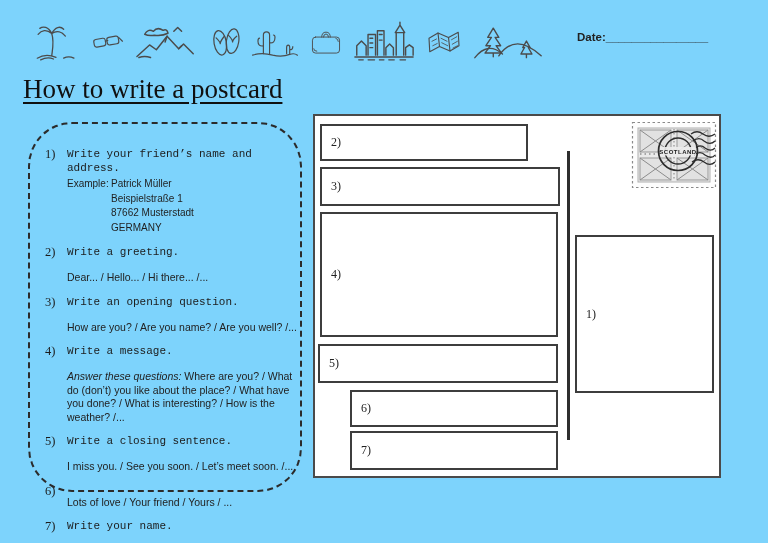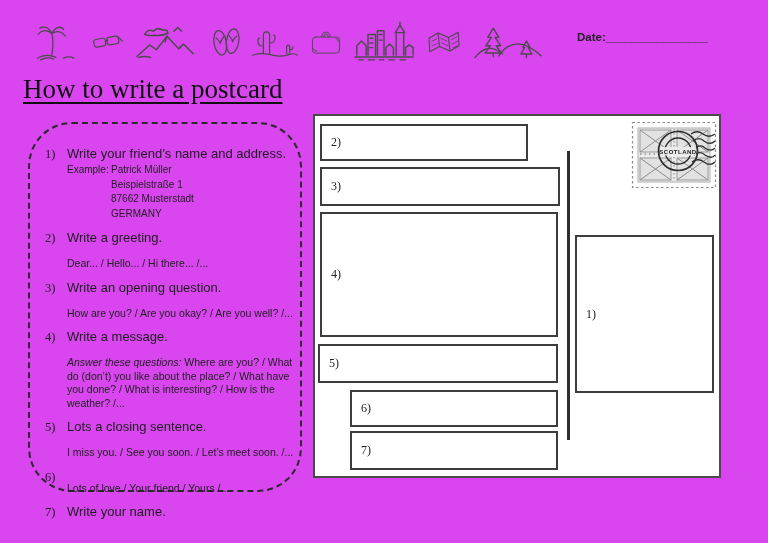--- a/index.html
+++ b/index.html
@@ -1,17 +1,17 @@
 <!DOCTYPE html>
 <html><head>
 <meta charset="utf-8">
 <style>
   html,body { margin:0; padding:0; background:#ffffff; }
   .page {
-    position:relative; width:768px; height:543px; background:#d946ef;
+    position:relative; width:768px; height:543px; background:#7dd3fc;
     font-family:"Liberation Sans", sans-serif; color:#1f1f1f; overflow:hidden;
   }
   
   .icon-row {
     position:absolute; left:33px; top:14px; height:56px;
     display:flex; align-items:center; gap:11px;
   }
   .icon-row svg { display:block; stroke:#4b4b4b; fill:none; stroke-width:1.5;
     stroke-linecap:round; stroke-linejoin:round; }
   
@@ -29,21 +29,21 @@
     border:2px dashed #2b2b2b; border-radius:44px; box-sizing:border-box;
     padding:23px 6px 0 15px;
   }
   .item { display:flex; margin-bottom:10px; }
   .item .num {
     width:22px; flex:none; font-family:"Liberation Serif", serif;
     font-size:12.5px; color:#1c1c1c; line-height:14px;
   }
   .item .body { flex:1; min-width:0; }
   .heading {
-    font-family:Liberation Sans, sans-serif; font-size:13px; color:#1c1c1c; line-height:14px;
+    font-family:Liberation Mono, monospace; font-size:11px; color:#1c1c1c; line-height:14px;
   }
   .detail { font-size:10.5px; color:#222; line-height:13.5px; margin-top:12px; }
   .detail.oneline { white-space:nowrap; }
   .example { display:flex; font-size:10px; line-height:14.5px; margin-top:2px; }
   .ex-label { width:44px; flex:none; }
   
   .postcard {
     position:absolute; left:313px; top:114px; width:408px; height:364px;
     border:2px solid #4a4a4a; box-sizing:border-box; background:#fff;
   }
@@ -160,36 +160,36 @@
       <div class="body">
         <div class="heading">Write a greeting.</div>
         <div class="detail oneline">Dear... / Hello... / Hi there... /...</div>
       </div>
     </div>
 
     <div class="item">
       <span class="num">3)</span>
       <div class="body">
         <div class="heading">Write an opening question.</div>
-        <div class="detail oneline">How are you? / Are you okay? / Are you well? /...</div>
+        <div class="detail oneline">How are you? / Are you name? / Are you well? /...</div>
       </div>
     </div>
 
     <div class="item">
       <span class="num">4)</span>
       <div class="body">
         <div class="heading">Write a message.</div>
         <div class="detail"><i>Answer these questions:</i><span> Where are you? / What do (don’t) you like about the place? / What have you done? / What is interesting? / How is the weather? /...</span></div>
       </div>
     </div>
 
     <div class="item">
       <span class="num">5)</span>
       <div class="body">
-        <div class="heading">Lots a closing sentence.</div>
+        <div class="heading">Write a closing sentence.</div>
         <div class="detail oneline">I miss you. / See you soon. / Let’s meet soon. /...</div>
       </div>
     </div>
 
     <div class="item">
       <span class="num">6)</span>
       <div class="body">
         <div class="detail oneline">Lots of love / Your friend / Yours / ...</div>
       </div>
     </div>

